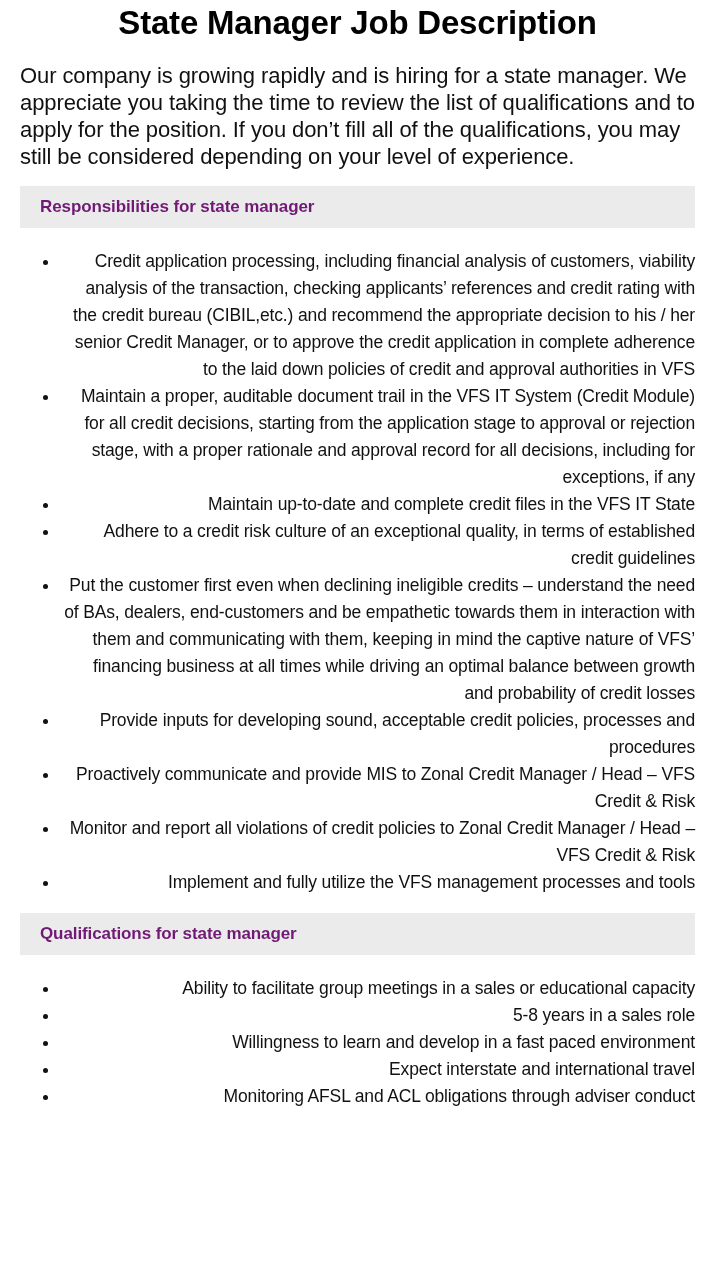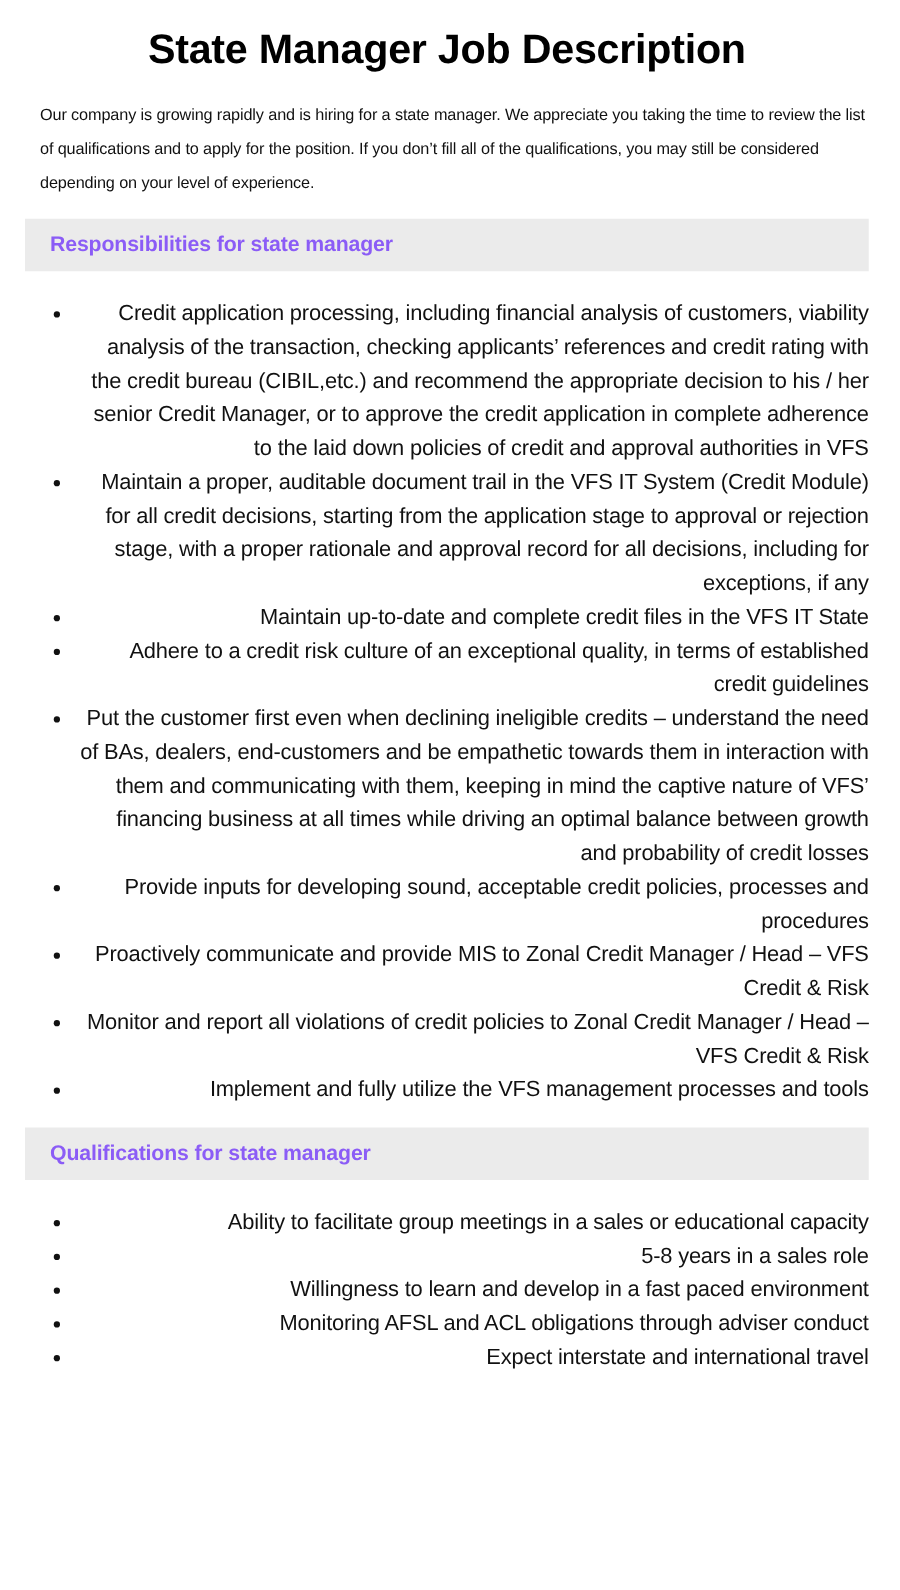--- a/index.html
+++ b/index.html
@@ -8,48 +8,48 @@
       background: #ffffff;
     }
     body {
       width: 720px;
       height: 1272px;
       overflow: hidden;
       font-family: "Liberation Sans", sans-serif;
       color: #111111;
     }
     .page {
-      padding: 16px 25px 0 20px;
+      padding: 0 25px 0 20px;
     }
     h1 {
       margin: 0;
       padding-top: 2px;
       text-align: center;
       font-size: 33px;
       font-weight: bold;
       line-height: 42px;
       letter-spacing: -0.2px;
       color: #000000;
     }
     .intro {
-      margin: 18px 0 0 12px;
-      font-size: 13px;
+      margin: 18px 0 0 0;
+      font-size: 22px;
       line-height: 27px;
       letter-spacing: -0.1px;
     }
     .section-header {
       margin-top: 16px;
       background: #ebebeb;
       height: 42px;
       display: flex;
       align-items: center;
       padding-left: 20px;
       font-size: 17px;
       font-weight: bold;
-      color: #8b5cf6;
+      color: #701a75;
       letter-spacing: -0.1px;
     }
     ul {
       margin: 20px 0 0 0;
       padding: 0 0 0 40px;
       list-style: none;
       text-align: right;
     }
     li {
       position: relative;
@@ -89,16 +89,16 @@
     <li>Proactively communicate and provide MIS to Zonal Credit Manager / Head – VFS Credit &amp; Risk</li>
     <li>Monitor and report all violations of credit policies to Zonal Credit Manager / Head – VFS Credit &amp; Risk</li>
     <li>Implement and fully utilize the VFS management processes and tools</li>
   </ul>
 
   <div class="section-header section-quals">Qualifications for state manager</div>
   <ul>
     <li>Ability to facilitate group meetings in a sales or educational capacity</li>
     <li>5-8 years in a sales role</li>
     <li>Willingness to learn and develop in a fast paced environment</li>
+    <li>Expect interstate and international travel</li>
     <li>Monitoring AFSL and ACL obligations through adviser conduct</li>
-    <li>Expect interstate and international travel</li>
   </ul>
 </div>
 
 </body></html>

